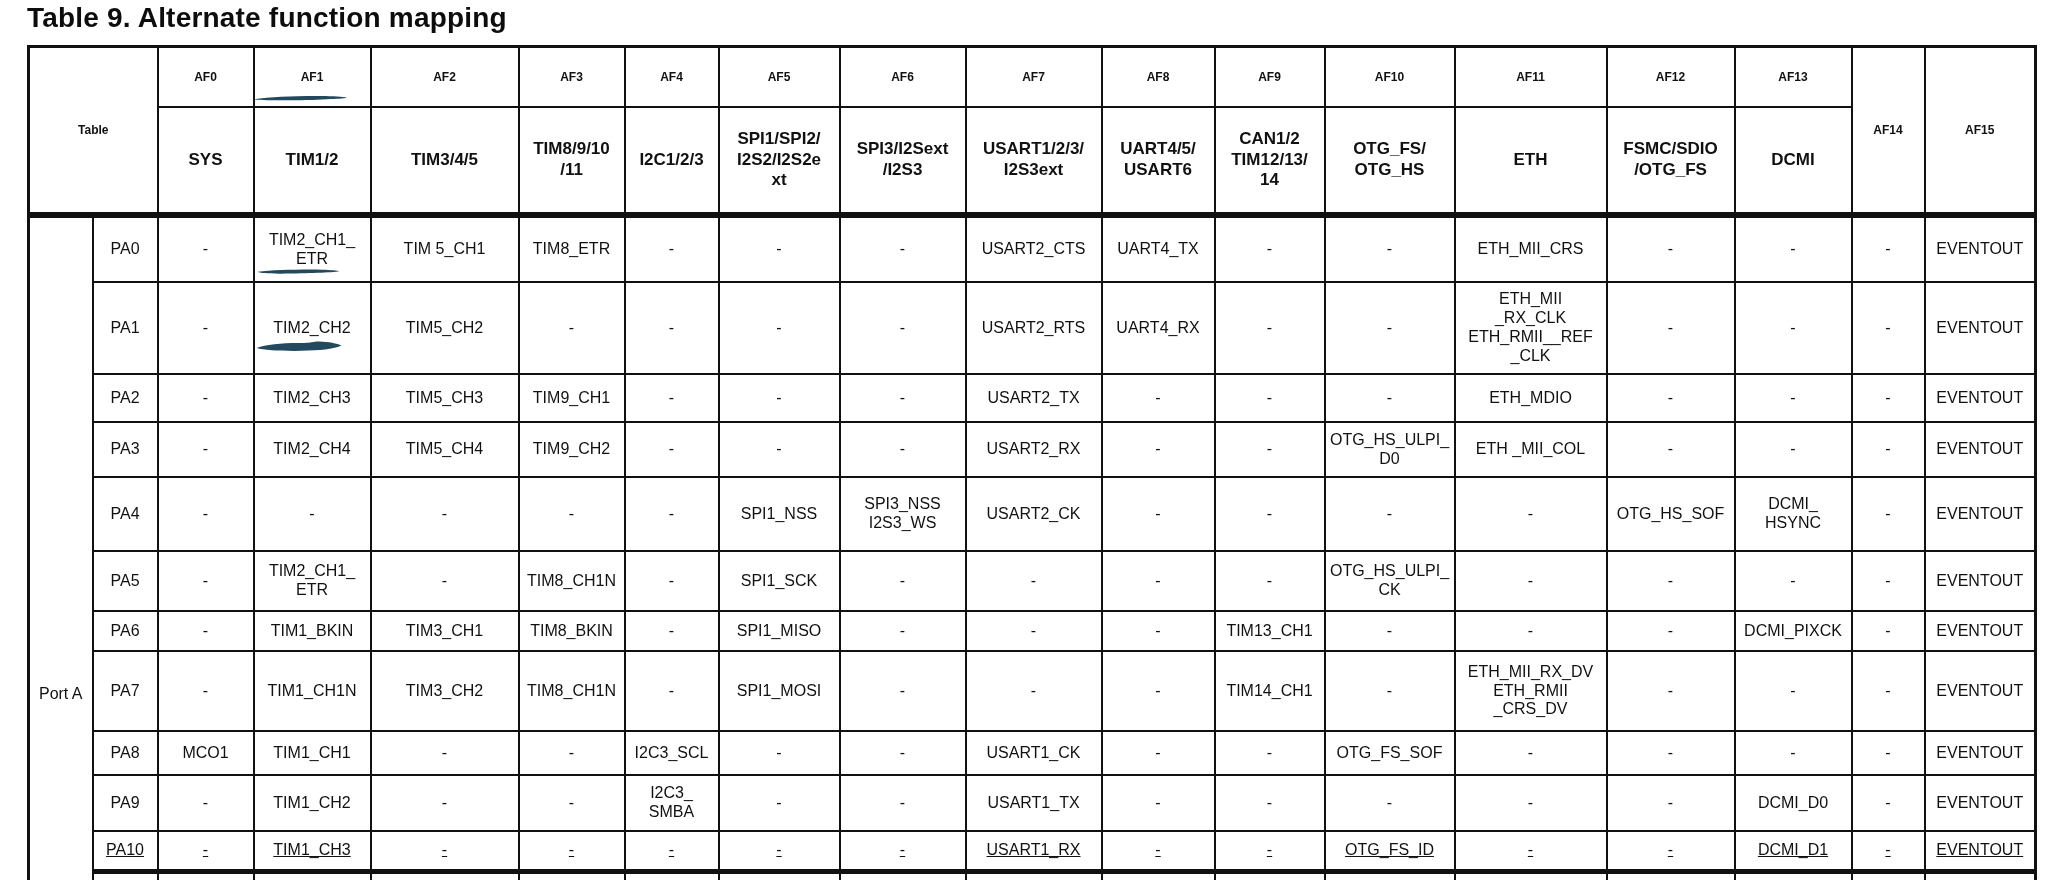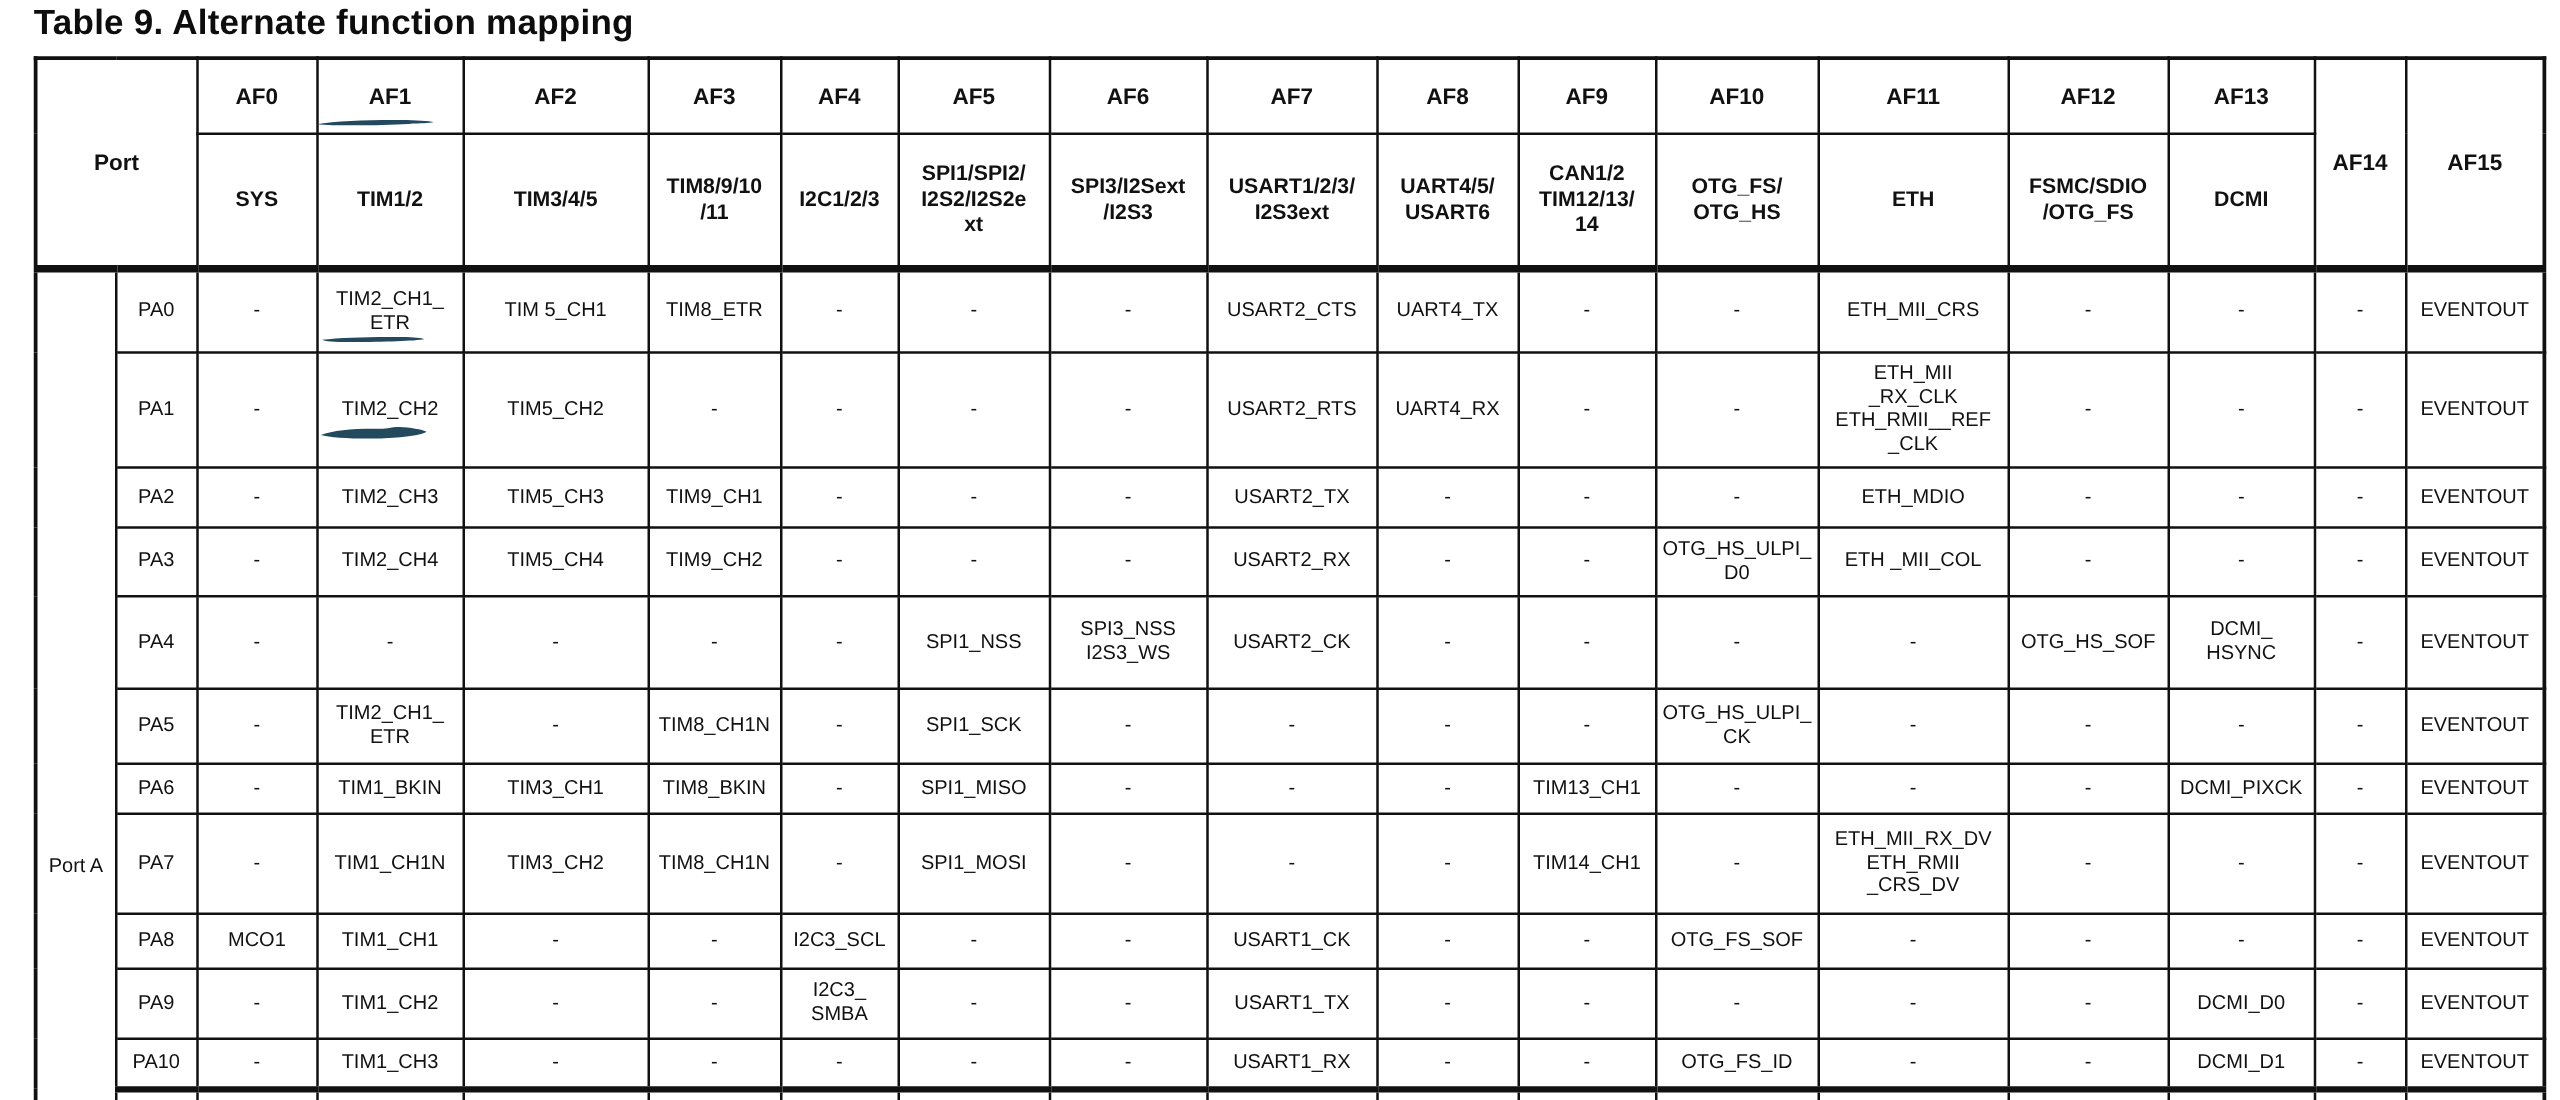--- a/index.html
+++ b/index.html
@@ -18,21 +18,21 @@
     border-collapse:collapse;table-layout:fixed;
     border:3px solid #111;
   }
   .af-table th,.af-table td{
     border:2px solid #111;
     text-align:center;vertical-align:middle;
     white-space:pre-line;
     padding:1px 2px;
     overflow:hidden;
   }
-  .af-table thead tr.row-af th{height:56px;font-size:18px;font-weight:bold;}
+  .af-table thead tr.row-af th{height:56px;font-size:12px;font-weight:bold;}
   .af-table thead tr.row-sub th{height:102px;font-size:17px;font-weight:bold;line-height:1.22;}
   .af-table th.port-h{font-size:18px;font-weight:bold;}
   .af-table tbody td{font-size:16px;line-height:1.18;font-weight:normal;}
   .af-table tbody tr:first-child td{border-top:6px solid #111;}
   .af-table tbody tr.thick-top td{border-top:5px solid #111;}
   .af-table td.group-cell{position:relative;border-top:6px solid #111;}
   .group-label{
     position:absolute;left:50%;top:68%;transform:translate(-50%,-50%);
     font-size:16px;white-space:nowrap;
   }
@@ -60,21 +60,21 @@
       <col style="width:110px">
     <col style="width:130px">
       <col style="width:152px">
       <col style="width:128px">
     <col style="width:117px">
       <col style="width:73px">
       <col style="width:111px">
   </colgroup>
   <thead>
     <tr class="row-af">
-      <th class="port-h" colspan="2" rowspan="2">Port</th>
+      <th class="port-h" colspan="2" rowspan="2">Table</th>
       <th>AF0</th>
       <th>AF1</th>
       <th>AF2</th>
       <th>AF3</th>
       <th>AF4</th>
       <th>AF5</th>
       <th>AF6</th>
       <th>AF7</th>
       <th>AF8</th>
       <th>AF9</th>
@@ -309,21 +309,21 @@
         <td>USART1_TX</td>
         <td>-</td>
         <td>-</td>
         <td>-</td>
         <td>-</td>
         <td>-</td>
         <td>DCMI_D0</td>
         <td>-</td>
         <td>EVENTOUT</td>
       </tr>
-      <tr style="height: 40px;">
+      <tr style="height: 40px; text-decoration: underline;">
         <td>PA10</td>
         <td>-</td>
         <td>TIM1_CH3</td>
         <td>-</td>
         <td>-</td>
         <td>-</td>
         <td>-</td>
         <td>-</td>
         <td>USART1_RX</td>
         <td>-</td>

